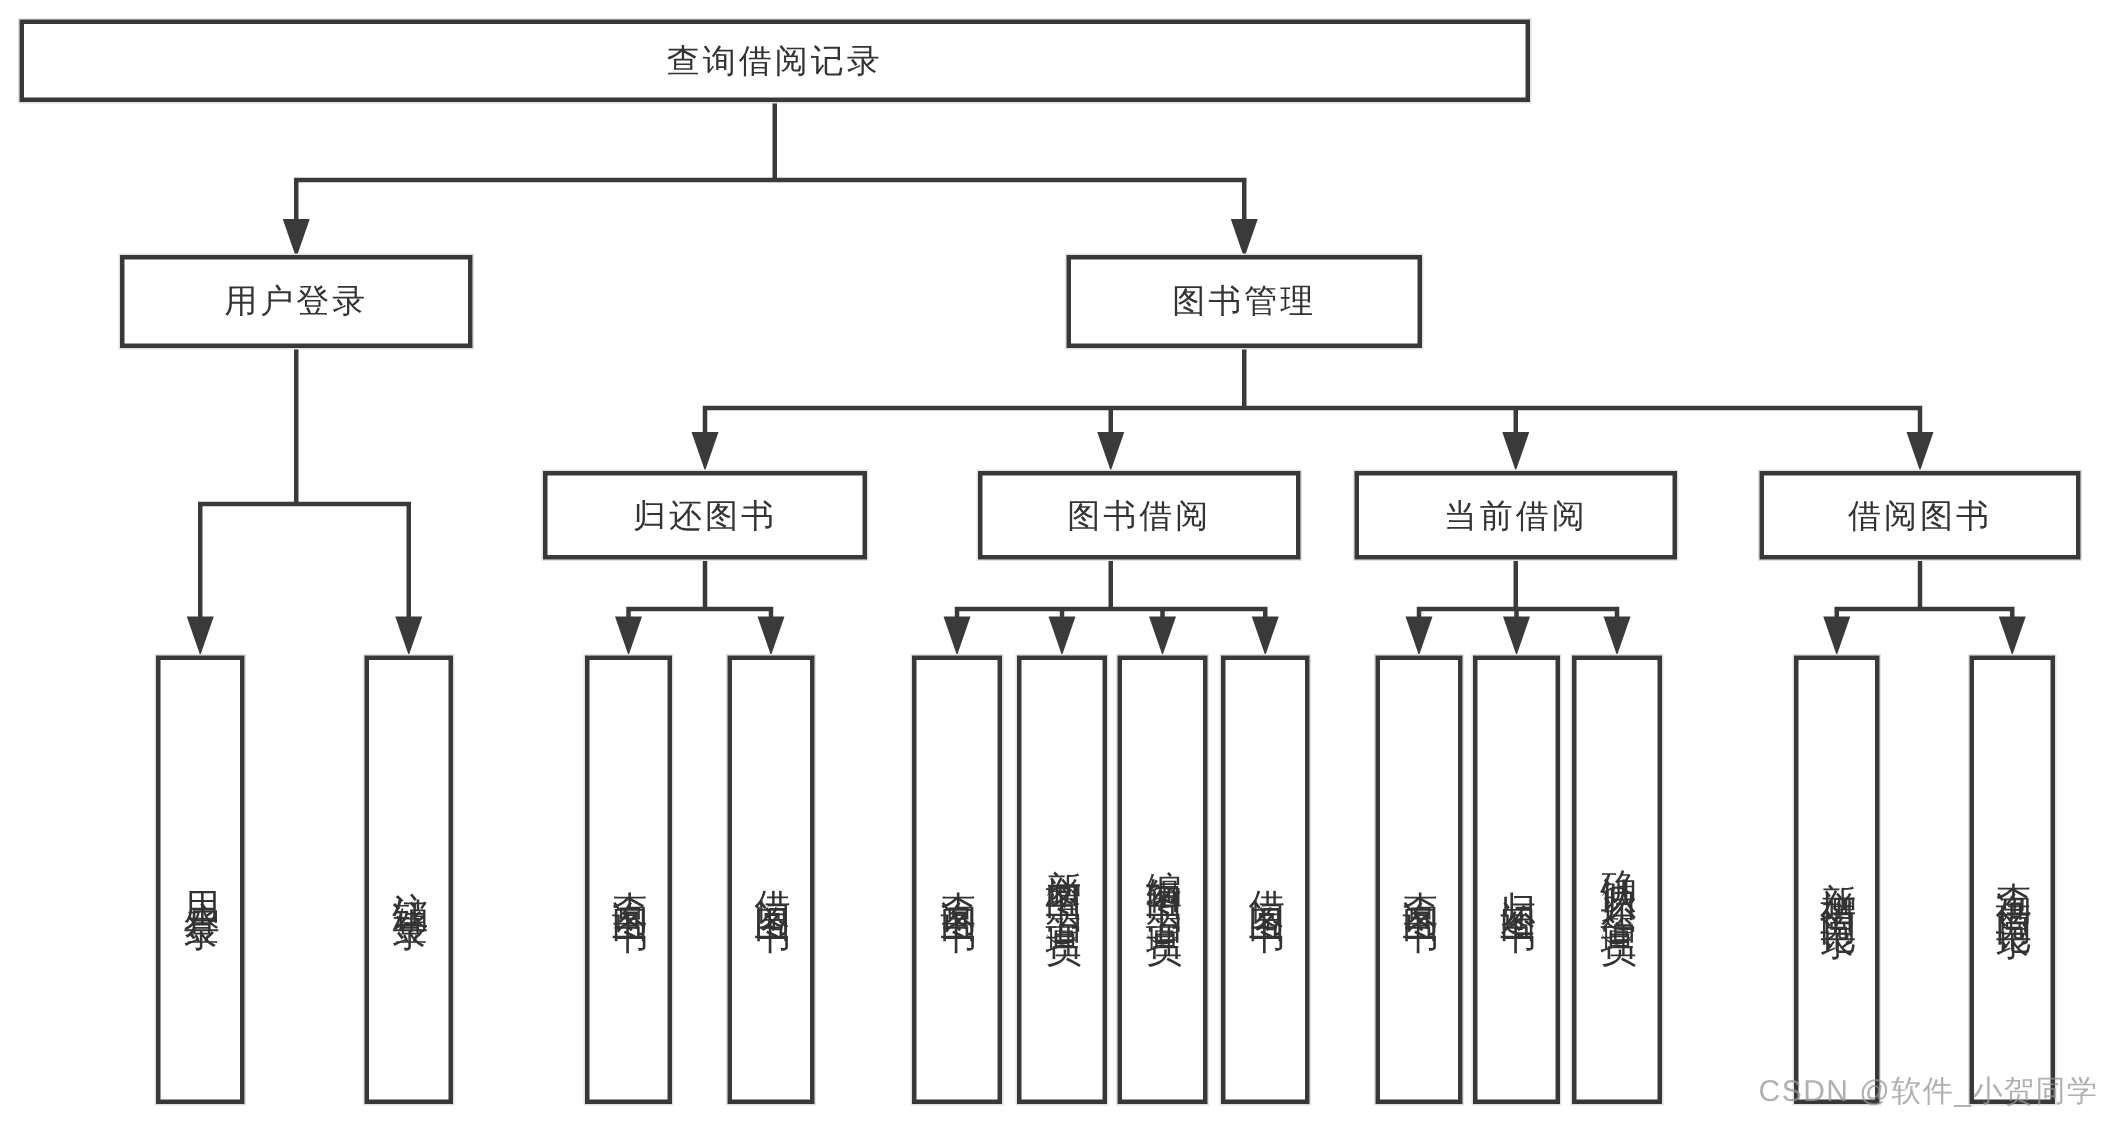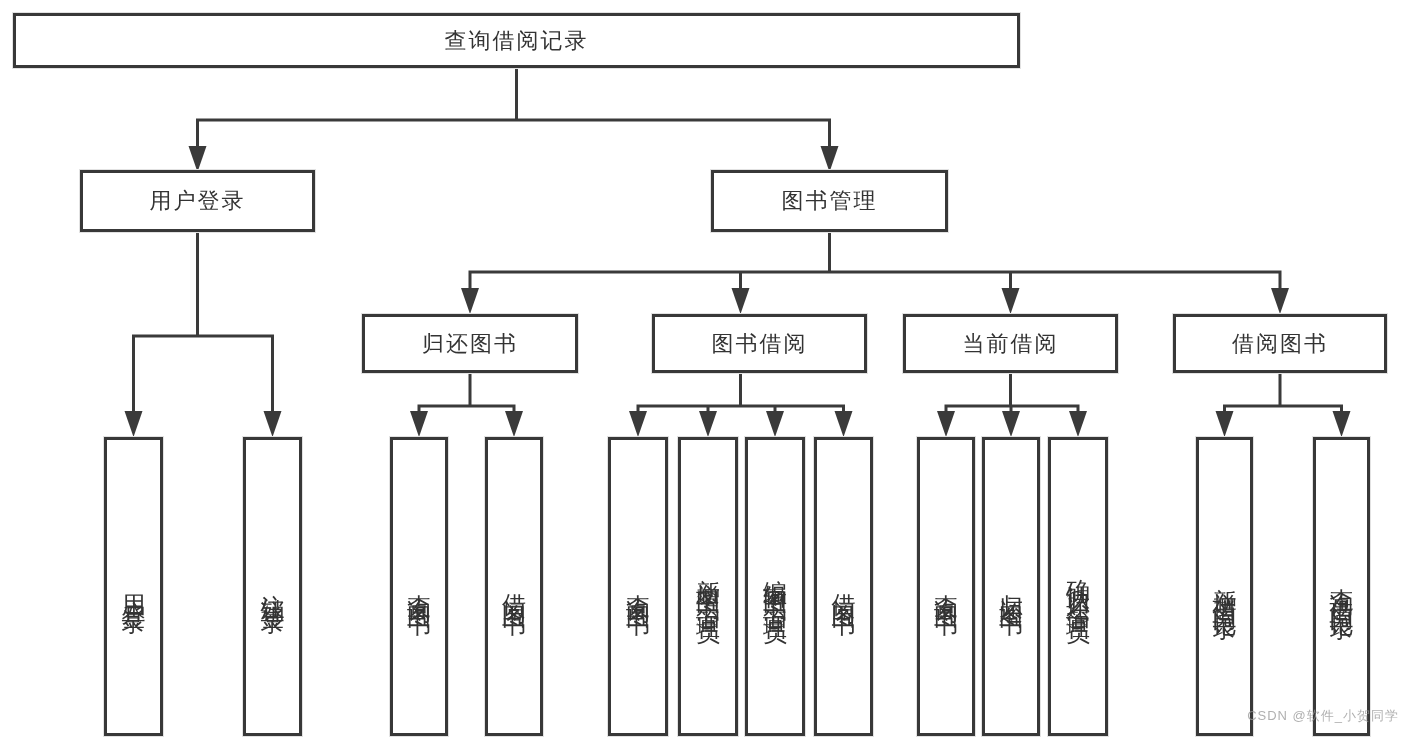--- a/index.html
+++ b/index.html
@@ -62,22 +62,22 @@
   .b-bb4 { left: 814px;  width: 53px; }
   .b-cb1 { left: 917px;  width: 52px; }
   .b-cb2 { left: 982px;  width: 52px; }
   .b-cb3 { left: 1048px; width: 54px; }
   .b-br1 { left: 1196px; width: 51px; }
   .b-br2 { left: 1313px; width: 51px; }
 
   #watermark {
     position: absolute;
     right: 6px;
-    bottom: 22px;
-    font-size: 13px;
+    bottom: 6px;
+    font-size: 20px;
     color: rgba(150,150,150,0.75);
     letter-spacing: 1px;
     white-space: nowrap;
   }
   .wire { stroke: #3a3a3a; stroke-width: 3; fill: none; }
   .head { fill: #3a3a3a; stroke: none; }
 </style>
 </head>
 <body>
 

